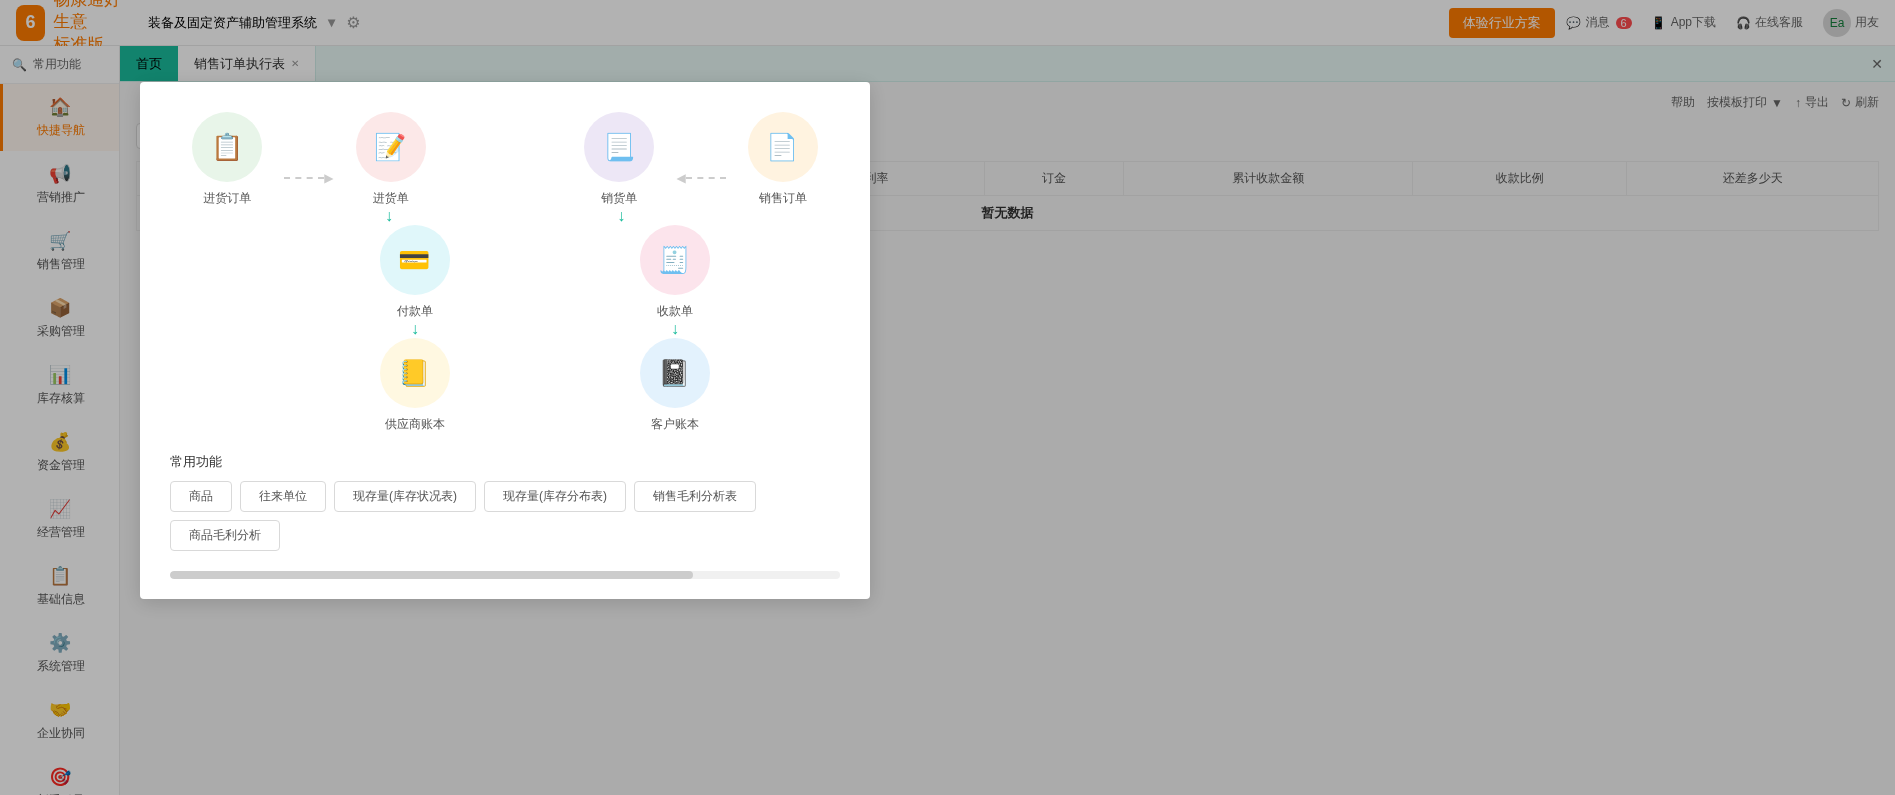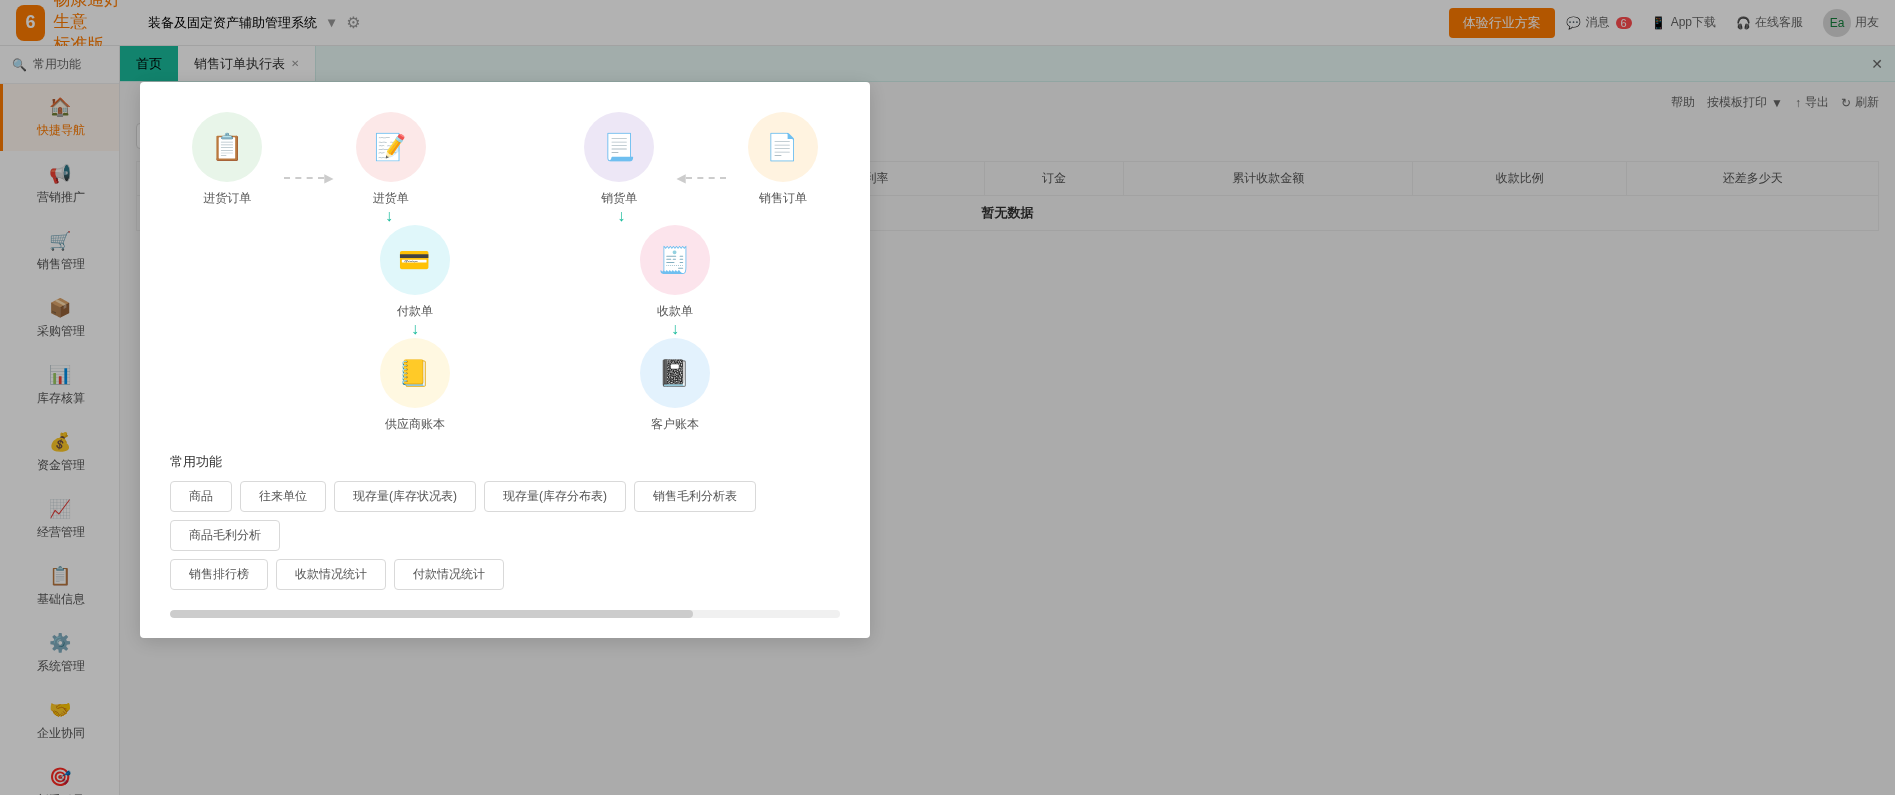--- a/index.html
+++ b/index.html
@@ -376,24 +376,19 @@
     <div class="common-section">
       <div class="common-title">常用功能</div>
       <div class="common-buttons">
         <button class="common-btn">商品</button>
         <button class="common-btn">往来单位</button>
         <button class="common-btn">现存量(库存状况表)</button>
         <button class="common-btn">现存量(库存分布表)</button>
         <button class="common-btn">销售毛利分析表</button>
         <button class="common-btn">商品毛利分析</button>
       </div>
-      <div class="common-buttons" style="margin-top:8px;">
-        <button class="common-btn">销售排行榜</button>
-        <button class="common-btn">收款情况统计</button>
-        <button class="common-btn">付款情况统计</button>
-      </div>
     </div>
 
     <div class="popup-scrollbar-area">
       <div class="popup-scrollbar-thumb"></div>
     </div>
   </div>
 </div>
 
 </body></html>

